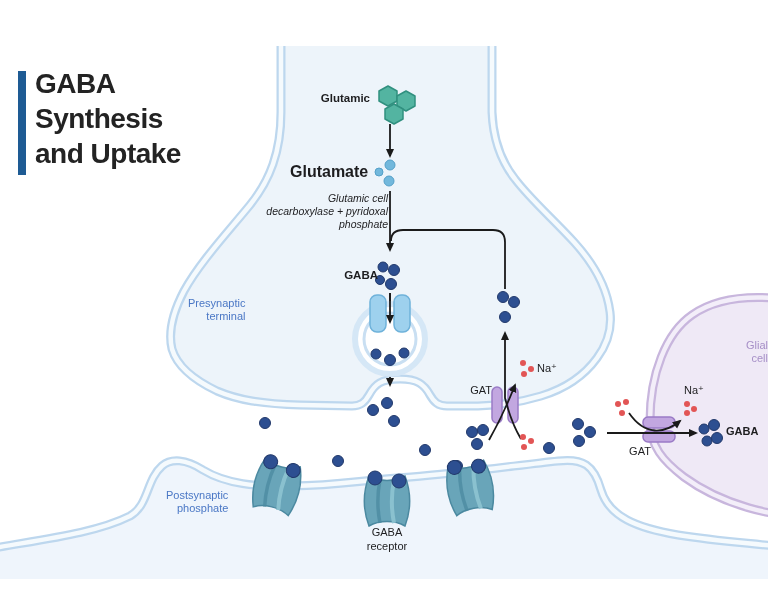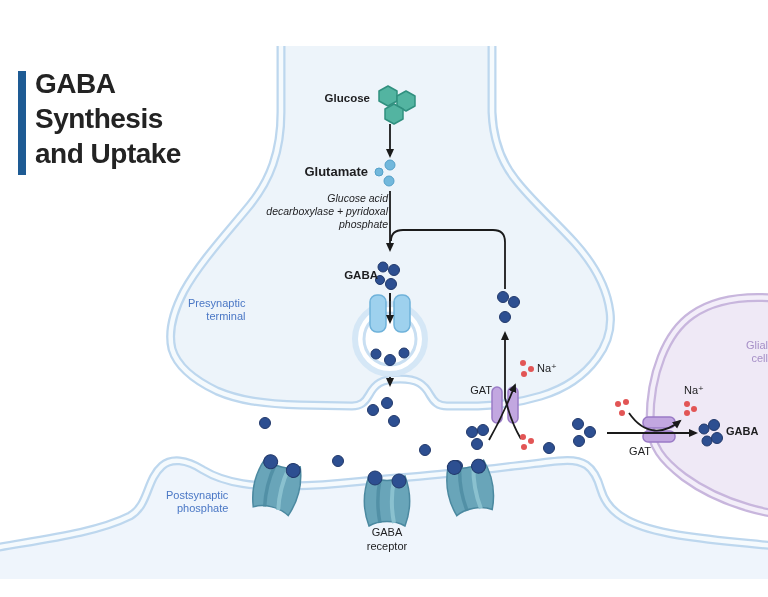--- a/index.html
+++ b/index.html
@@ -187,25 +187,25 @@
     <use href="#receptor" transform="translate(470,487) rotate(-10)"></use>
   </svg>
 
   <div id="title-block">
     <div id="title-bar"></div>
     <div id="title-text">GABA
 Synthesis
 and Uptake</div>
   </div>
 
-  <div class="lbl bold right" style="left:296px;top:92px;width:74px;font-size:11.5px;">Glucose</div>
-
-  <div class="lbl bold right" style="left:290px;top:165px;width:78px;font-size:13px;">Glutamate</div>
-
-  <div id="enzyme-label" class="lbl italic right" style="left:238px;top:192px;width:150px;">Glucose acid
+  <div class="lbl bold right" style="left:296px;top:92px;width:74px;font-size:11.5px;">Glutamic</div>
+
+  <div class="lbl bold right" style="left:290px;top:165px;width:78px;font-size:16px;">Glutamate</div>
+
+  <div id="enzyme-label" class="lbl italic right" style="left:238px;top:192px;width:150px;">Glutamic cell
 decarboxylase + pyridoxal
 phosphate</div>
 
   <div class="lbl bold right" style="left:306px;top:269px;width:72px;font-size:11.5px;">GABA</div>
 
   <div class="lbl blue" style="left:188px;top:297px;">Presynaptic
 terminal</div>
 
   <div class="lbl blue" style="left:166px;top:489px;">Postsynaptic
 phosphate</div>

